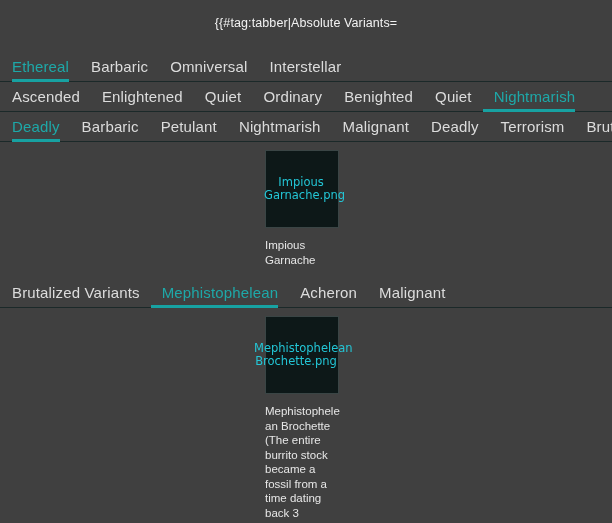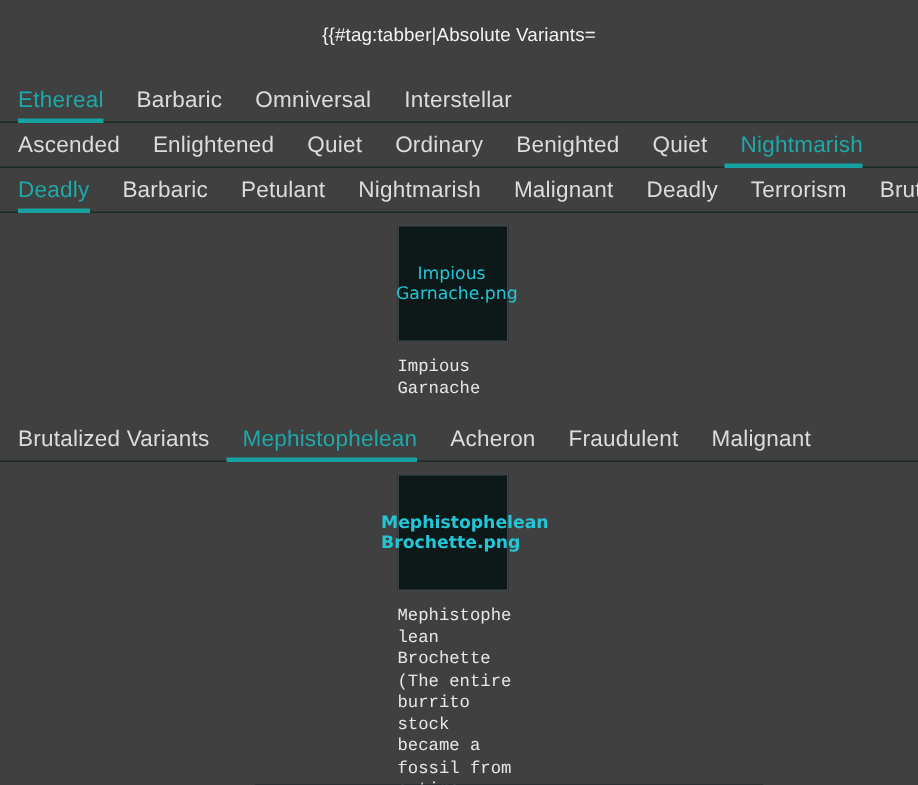--- a/index.html
+++ b/index.html
@@ -115,31 +115,29 @@
     font-family: "DejaVu Sans", "Liberation Sans", sans-serif;
   }
   .thumb-label.wrap2 {
     white-space: normal;
     width: 74px;
   }
   .thumb-label.overflow {
     white-space: normal;
     width: 84px;
     margin-left: -5px;
-    font-weight: bold;
   }
 
   .caption {
     margin-top: 10px;
     font-size: 11.5px;
     line-height: 14.5px;
     color: #e6e6e6;
     width: 76px;
     word-wrap: break-word;
-    font-family: Liberation Mono, monospace;
   }
 </style>
 </head>
 <body>
 
 <div class="page">
 
   <div class="wikitext-line">{{#tag:tabber|Absolute Variants=</div>
 
   <div class="tabber row1">
@@ -181,21 +179,20 @@
       <span class="thumb-label wrap2">Impious Garnache.png</span>
     </div>
     <div class="caption">Impious Garnache</div>
   </div>
 
   <div class="tabber row4">
     <div class="tab-row">
       <div class="tab">Brutalized Variants</div>
       <div class="tab active">Mephistophelean</div>
       <div class="tab">Acheron</div>
-      <div class="tab">Fraudulent</div>
       <div class="tab">Malignant</div>
     </div>
   </div>
 
   <div class="figure fig2">
     <div class="thumb-box">
       <span class="thumb-label overflow">Mephistophelean Brochette.png</span>
     </div>
     <div class="caption">Mephistophelean Brochette (The entire burrito stock became a fossil from a time dating back 3 millennia.)</div>
 

